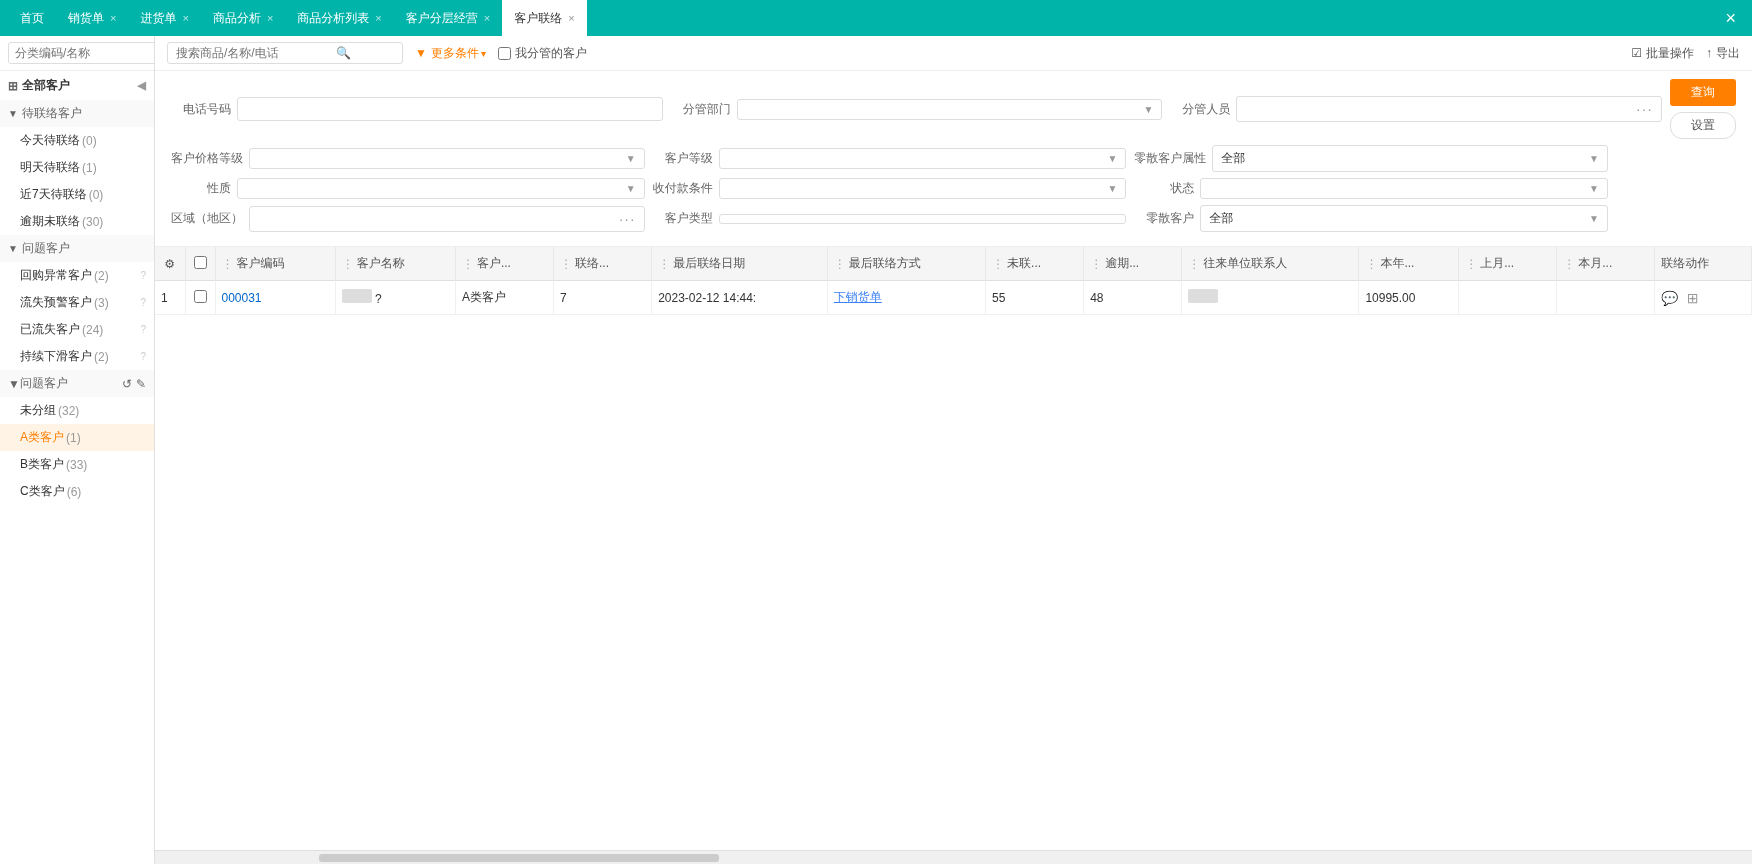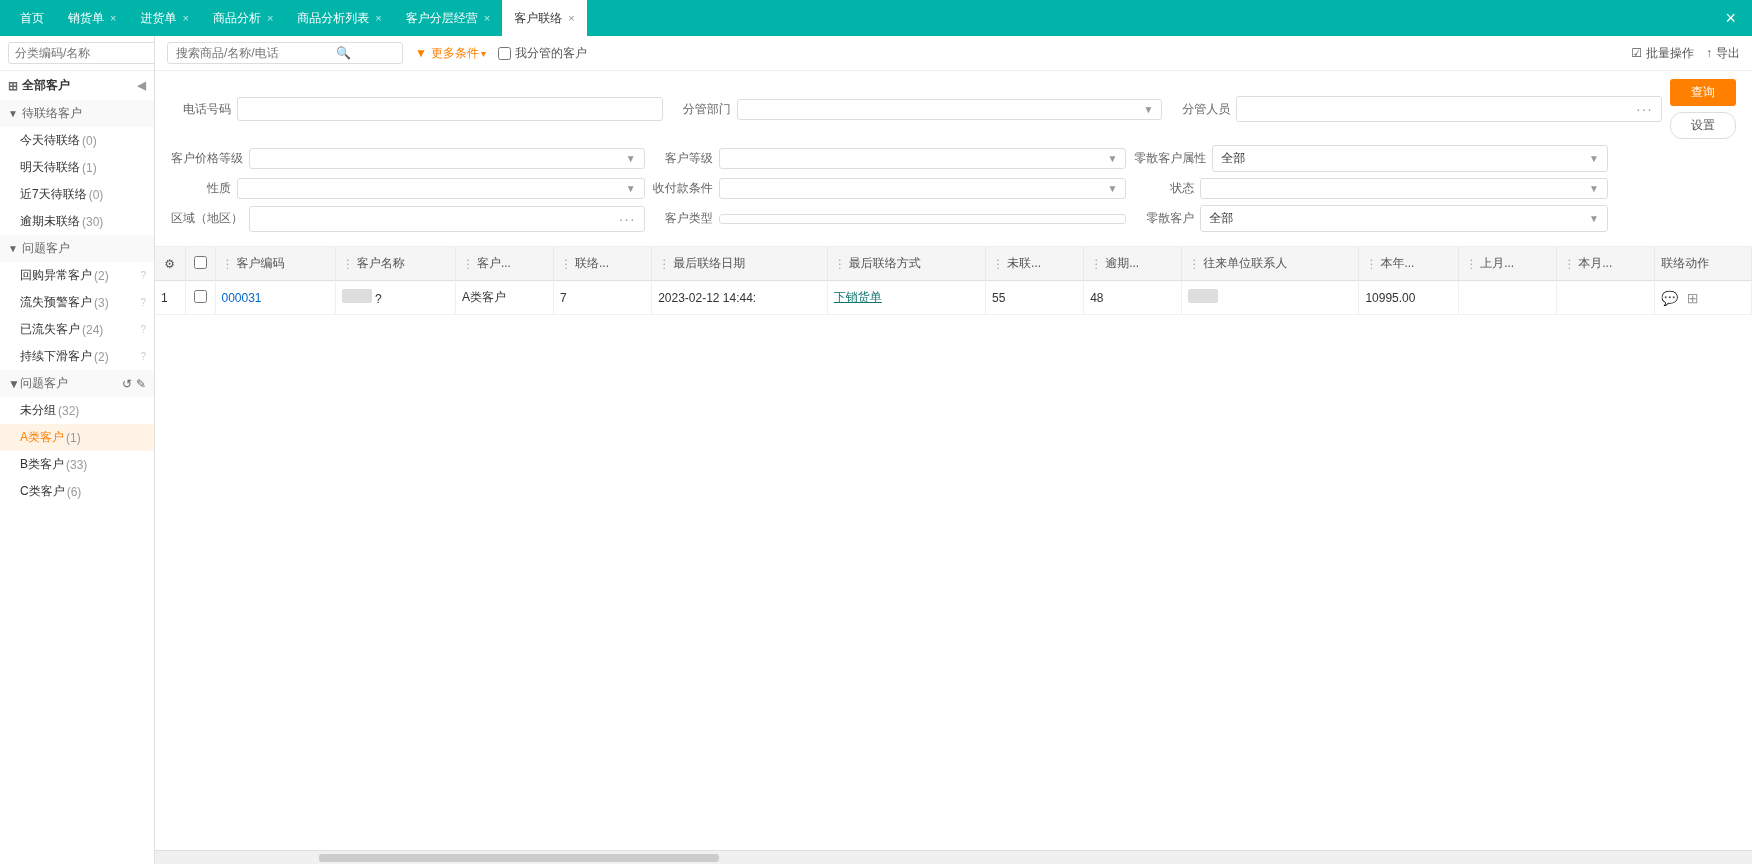--- a/index.html
+++ b/index.html
@@ -278,21 +278,21 @@
       align-items: center;
       gap: 3px;
     }
     tbody tr { border-bottom: 1px solid #f0f0f0; }
     tbody td {
       padding: 8px 6px;
       color: #333;
       border-right: 1px solid #f0f0f0;
       white-space: nowrap;
     }
-    .link-text { color: #0f766e; text-decoration: underline; cursor: pointer; }
+    .link-text { color: #3b82f6; text-decoration: underline; cursor: pointer; }
     .action-icons { display: flex; gap: 8px; }
     .action-icon { color: #999; cursor: pointer; font-size: 14px; }
 
     
     .scroll-bar-area {
       height: 14px;
       background: #f0f0f0;
       border-top: 1px solid #e0e0e0;
       display: flex;
       align-items: center;

